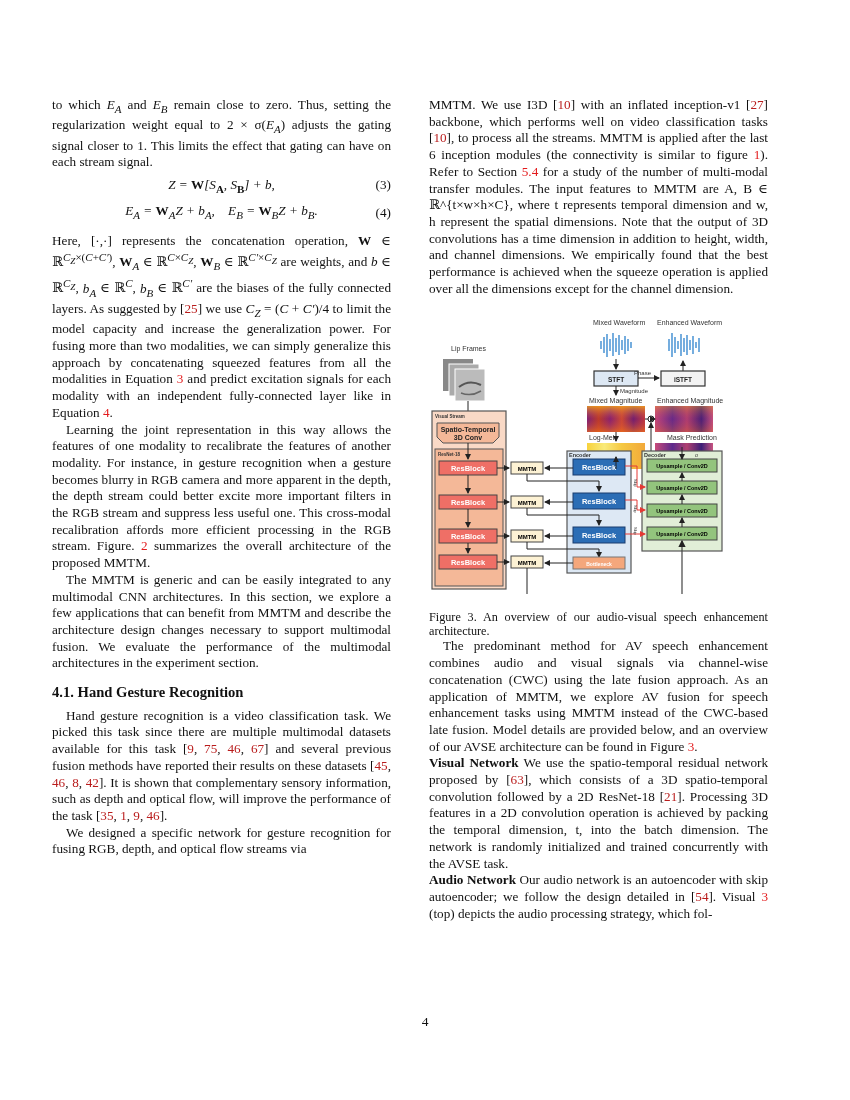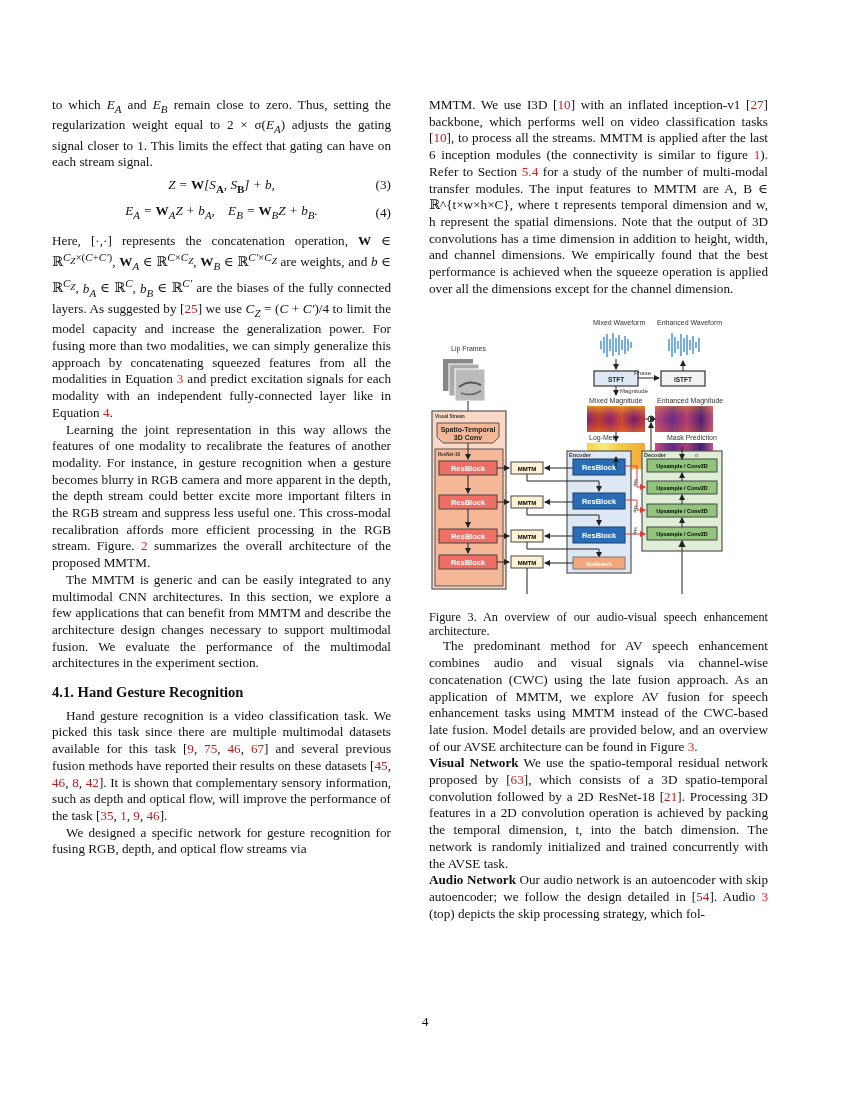--- a/index.html
+++ b/index.html
@@ -241,16 +241,16 @@
       <text x="205" y="218" font-size="4" fill="#333" transform="rotate(90 205 218)">Skip</text>
 
       <line x1="187" y1="160" x2="187" y2="148" stroke="#222" marker-end="url(#ar)"></line>
     </svg>
   </div>
 
   <p class="caption">Figure 3. An overview of our audio-visual speech enhancement architecture.</p>
 
   <p class="ind"><span>The predominant method for AV speech enhancement combines audio and visual signals via channel-wise concatenation (CWC) using the late fusion approach. As an application of MMTM, we explore AV fusion for speech enhancement tasks using MMTM instead of the CWC-based late fusion. Model details are provided below, and an overview of our AVSE architecture can be found in Figure </span><a class="cr">3</a><span>.</span></p>
   <p><b class="run">Visual Network</b><span> We use the spatio-temporal residual network proposed by [</span><a class="cg">63</a><span>], which consists of a 3D spatio-temporal convolution followed by a 2D ResNet-18 [</span><a class="cg">21</a><span>]. Processing 3D features in a 2D convolution operation is achieved by packing the temporal dimension, t, into the batch dimension. The network is randomly initialized and trained concurrently with the AVSE task.</span></p>
-  <p><b class="run">Audio Network</b><span> Our audio network is an autoencoder with skip autoencoder; we follow the design detailed in [</span><a class="cg">54</a><span>]. Audio </span><a class="cr">3</a><span> (top) depicts the skip processing strategy, which fol-</span></p>
+  <p><b class="run">Audio Network</b><span> Our audio network is an autoencoder with skip autoencoder; we follow the design detailed in [</span><a class="cg">54</a><span>]. Visual </span><a class="cr">3</a><span> (top) depicts the audio processing strategy, which fol-</span></p>
 </div>
 
 <div class="pagenum">4</div>
 
 </body></html>

